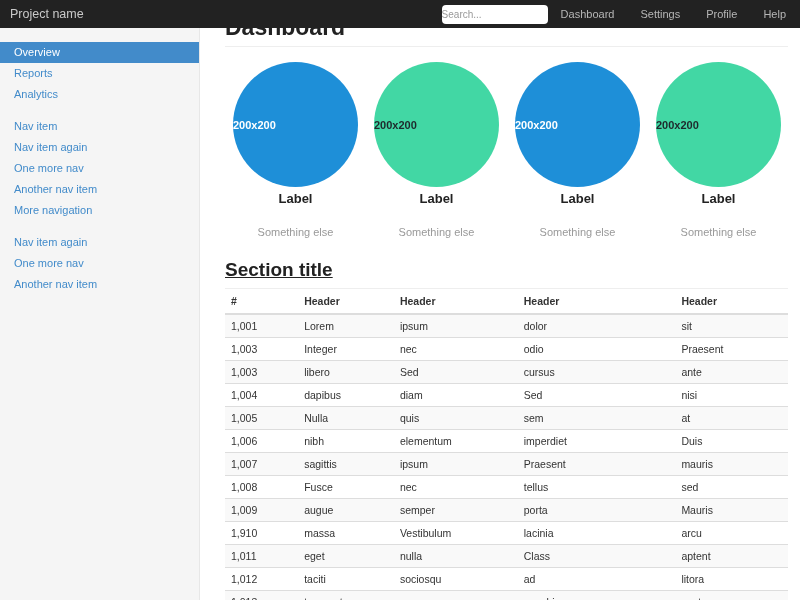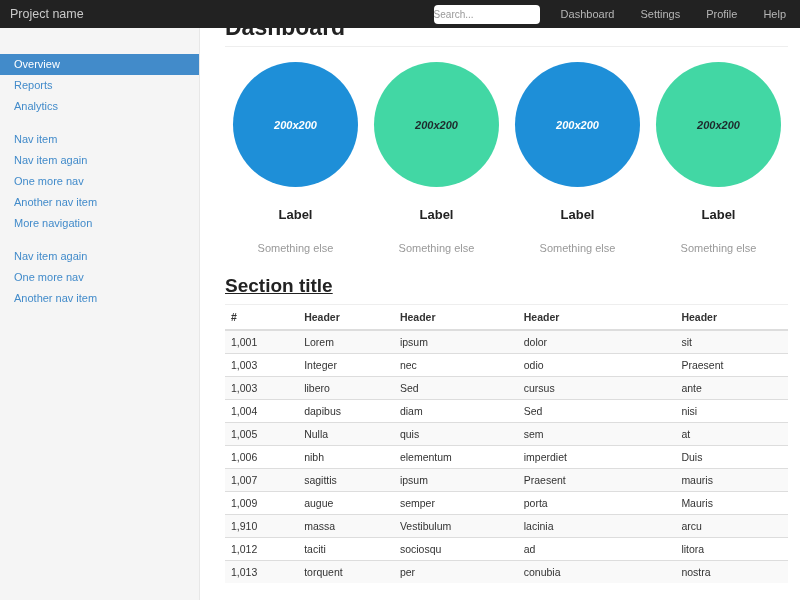--- a/index.html
+++ b/index.html
@@ -7,62 +7,62 @@
     width: 800px; height: 600px; overflow: hidden;
     font-family: "Liberation Sans", "DejaVu Sans", sans-serif;
     background: #ffffff;
   }
   a { text-decoration: none; }
 
   
   .navbar {
     position: fixed; top: 0; left: 0; right: 0; height: 28px;
     background: #222222; display: flex; align-items: center;
-    padding: 0 14px 0 10px; z-index: 10; gap: 8px;
+    padding: 0 14px 0 10px; z-index: 10;
   }
   .brand { color: #c9c9c9; font-size: 12.5px; margin-right: auto; }
   .search-input {
     width: 106px; height: 19px; border: none; border-radius: 4px;
     font-size: 10px; padding: 0 0; color: #333; outline: none;
     font-family: inherit; background: #fff;
   }
   .search-input::placeholder { color: #999; }
   .nav-links { display: flex; align-items: center; }
   .nav-link { color: #b6b6b6; font-size: 11px; padding: 0 13px; }
   .nav-link:last-child { padding-right: 0; }
 
   
   .sidebar {
     position: fixed; top: 28px; left: 0; bottom: 0; width: 200px;
     background: #f5f5f5; border-right: 1px solid #e7e7e7;
     padding-top: 14px; z-index: 5;
   }
-  .nav-group { margin-bottom: 11px; margin-top: 12px; }
+  .nav-group { margin-bottom: 11px; }
   .side-link {
     display: block; font-size: 11px; color: #428bca;
     padding: 4px 14px; line-height: 13px;
   }
   .side-link.active { background: #428bca; color: #ffffff; }
 
   
   .main { margin-left: 200px; padding: 8px 12px 0 25px; }
   .page-title {
     font-size: 23px; font-weight: bold; color: #222;
     margin: 6px 0 0; padding-bottom: 6px; line-height: 26px;
     border-bottom: 1px solid #eeeeee;
   }
 
   .placeholder-row { display: flex; margin-top: 15px; width: 564px; }
   .placeholder-cell { width: 141px; text-align: center; }
   .circle {
     width: 125px; height: 125px; border-radius: 50%; margin: 0 auto;
-    display: flex; align-items: center; justify-content: center; font-style: italic;
+    display: flex; align-items: center; justify-content: flex-start;
   }
   .circle-text { font-size: 11px; font-weight: bold; }
-  .ph-label { font-size: 13px; font-weight: bold; color: #222; margin-top: 20px; }
+  .ph-label { font-size: 13px; font-weight: bold; color: #222; margin-top: 4px; }
   .ph-sub { display: block; font-size: 11px; color: #999; margin-top: 20px; }
 
   .section-title {
     font-size: 19px; font-weight: bold; color: #222;
     margin-top: 21px; padding-bottom: 7px;
     border-bottom: 1px solid #eeeeee;
     text-decoration: underline;
   }
 
   .data-table { width: 100%; border-collapse: collapse; }
@@ -205,34 +205,48 @@
           <td>Duis</td>
         </tr>
         <tr>
           <td>1,007</td>
           <td>sagittis</td>
           <td>ipsum</td>
           <td>Praesent</td>
           <td>mauris</td>
         </tr>
         <tr>
+          <td>1,008</td>
+          <td>Fusce</td>
+          <td>nec</td>
+          <td>tellus</td>
+          <td>sed</td>
+        </tr>
+        <tr>
           <td>1,009</td>
           <td>augue</td>
           <td>semper</td>
           <td>porta</td>
           <td>Mauris</td>
         </tr>
         <tr>
           <td>1,910</td>
           <td>massa</td>
           <td>Vestibulum</td>
           <td>lacinia</td>
           <td>arcu</td>
         </tr>
         <tr>
+          <td>1,011</td>
+          <td>eget</td>
+          <td>nulla</td>
+          <td>Class</td>
+          <td>aptent</td>
+        </tr>
+        <tr>
           <td>1,012</td>
           <td>taciti</td>
           <td>sociosqu</td>
           <td>ad</td>
           <td>litora</td>
         </tr>
         <tr>
           <td>1,013</td>
           <td>torquent</td>
           <td>per</td>

